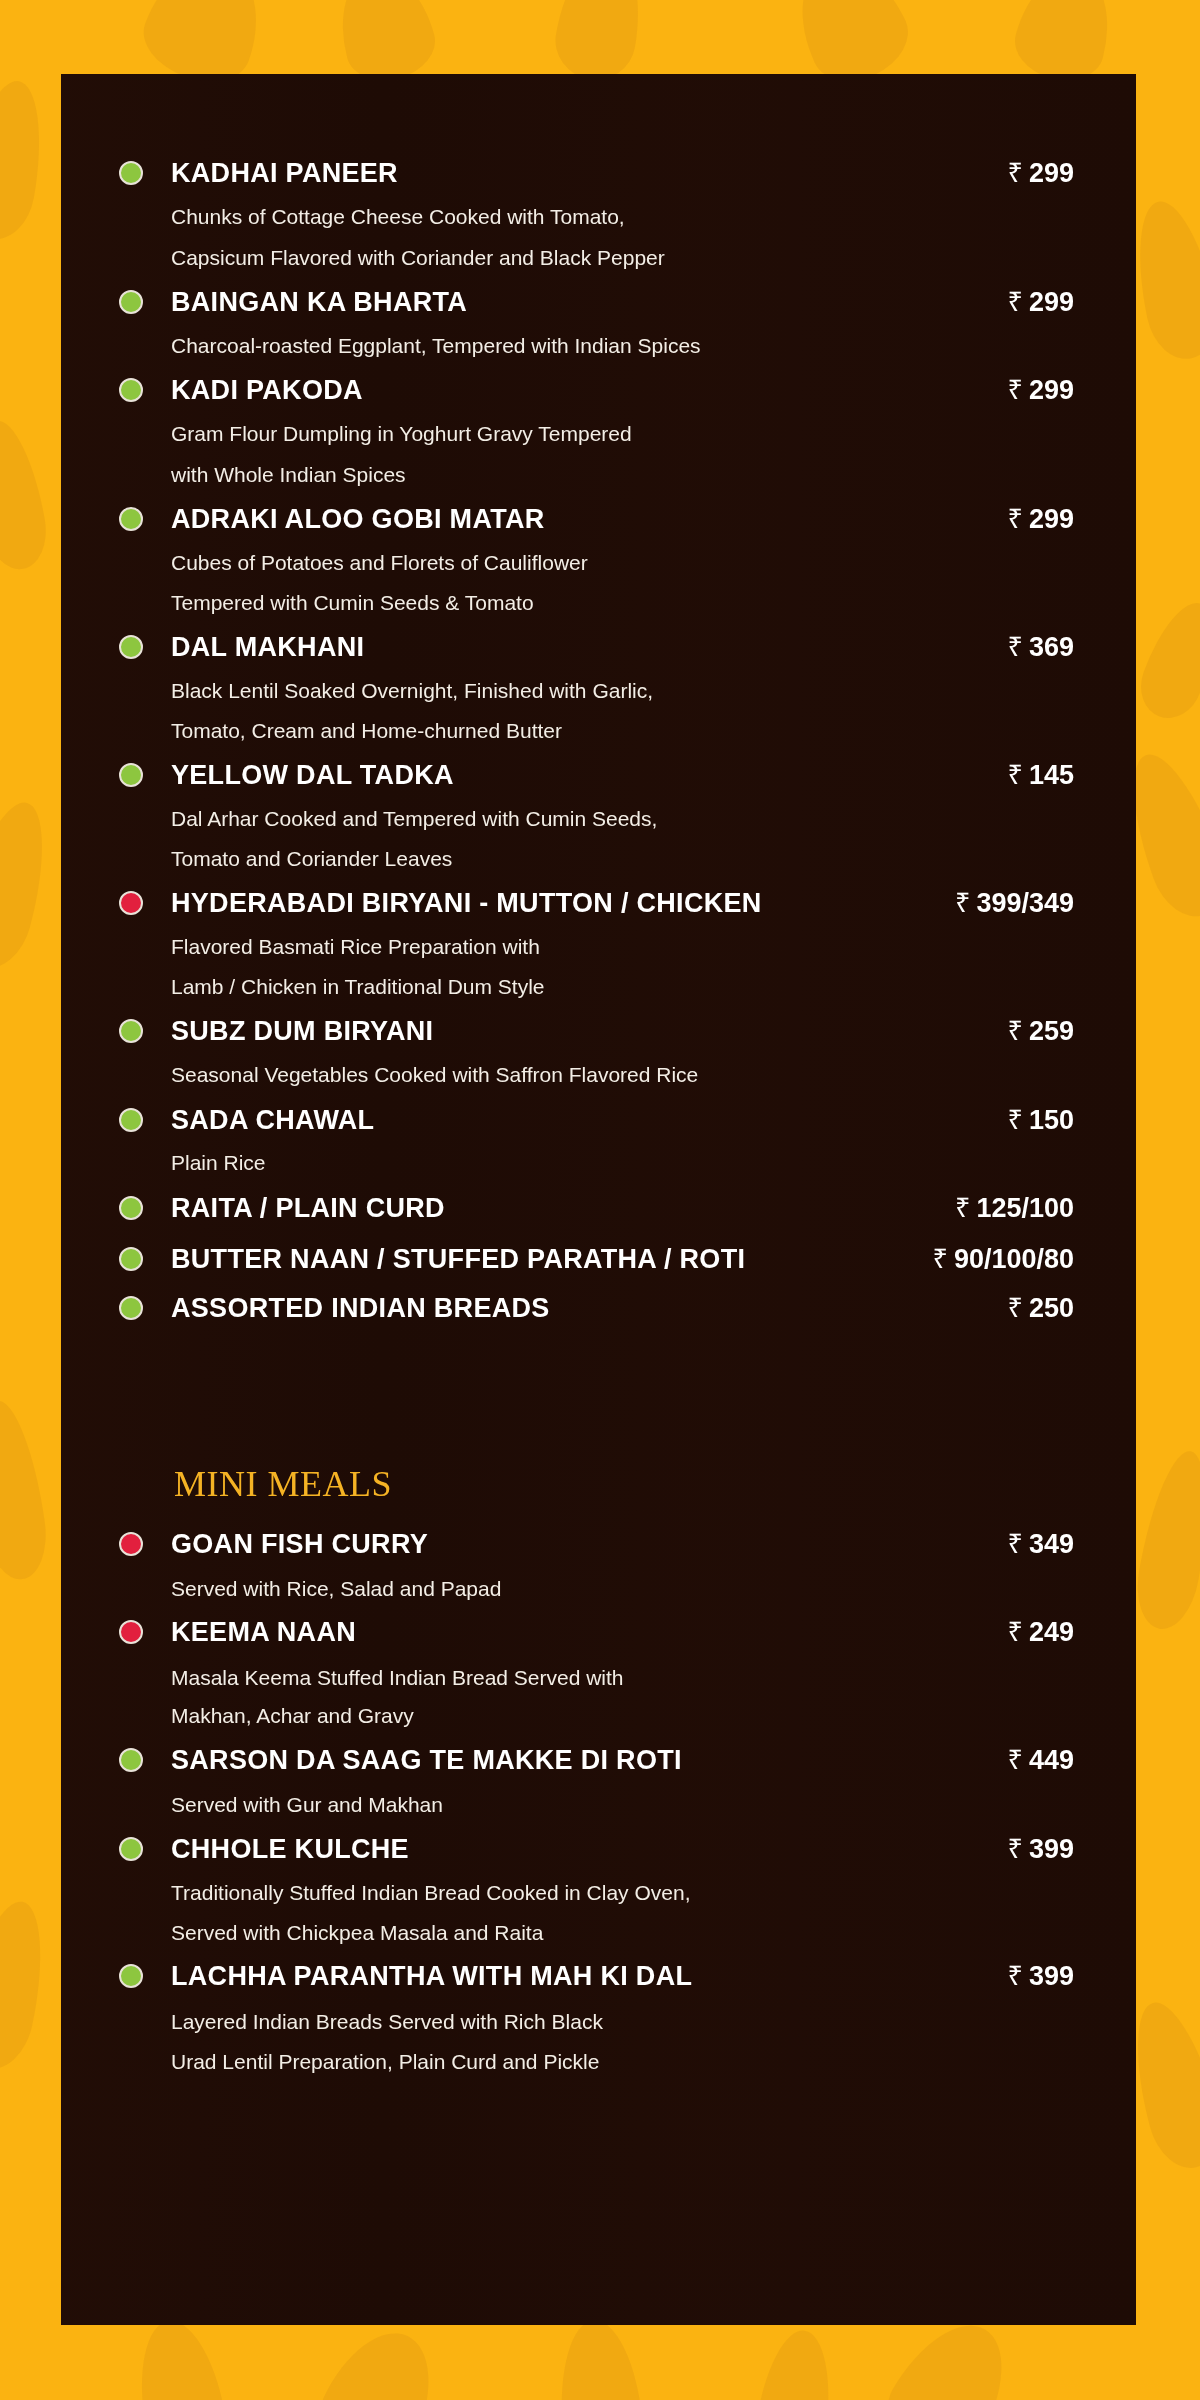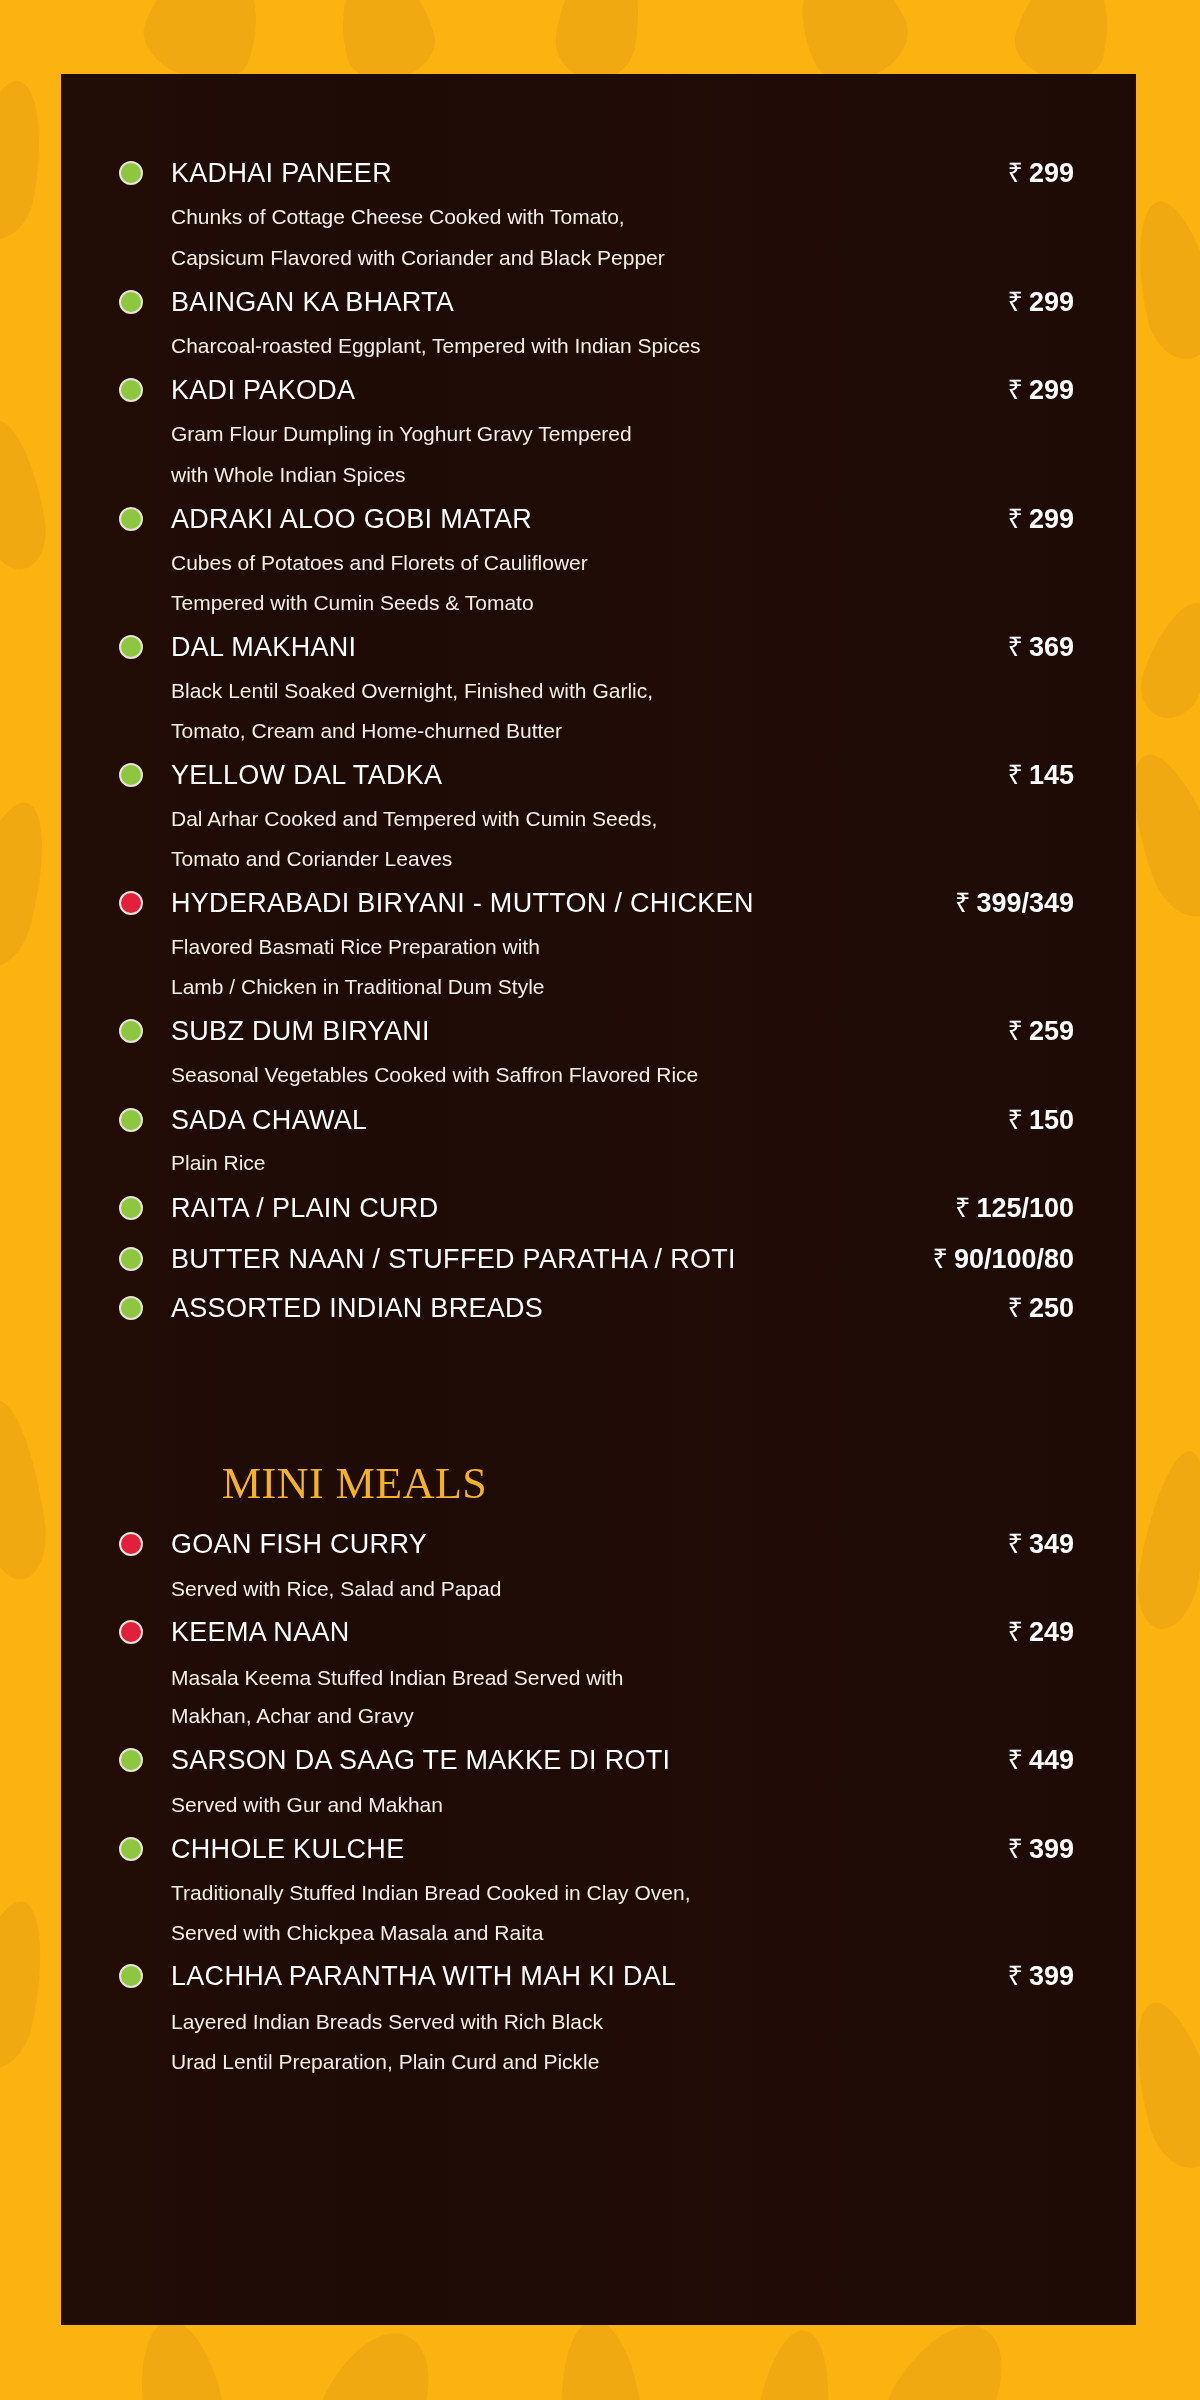--- a/index.html
+++ b/index.html
@@ -19,36 +19,36 @@
   }
   .row { position: absolute; left: 0; width: 1075px; height: 0; }
   .dot {
     position: absolute; left: 58px; width: 20px; height: 20px; margin-top: -12px;
     border-radius: 50%; border: 2px solid #E8E2D8; box-sizing: content-box;
   }
   .dot.veg { background: #8DC63F; }
   .dot.nonveg { background: #E2203E; }
   .title {
     position: absolute; left: 110px; margin-top: -17px; line-height: 34px;
-    font-size: 27px; font-weight: normal; color: #FFFFFF; white-space: nowrap;
+    font-size: 27px; font-weight: bold; color: #FFFFFF; white-space: nowrap;
     letter-spacing: 0.3px;
   }
   .price {
     position: absolute; right: 62px; margin-top: -17px; line-height: 34px;
     font-size: 27px; font-weight: bold; color: #FFFFFF; white-space: nowrap; text-align: right;
   }
   .rupee { font-weight: normal; margin-right: 6px; }
   .desc {
     position: absolute; left: 110px; margin-top: -14px; line-height: 28px;
     font-size: 21px; color: #F3EEE6; white-space: nowrap;
   }
   .section-title {
     position: absolute; left: 114px; top: 1466px; line-height: 42px;
-    font-family: "Liberation Serif", serif; font-size: 44px; color: #F5B324;
-    letter-spacing: 0.5px; white-space: nowrap; margin-left: 48px;
+    font-family: "Liberation Serif", serif; font-size: 36px; color: #F5B324;
+    letter-spacing: 0.5px; white-space: nowrap;
   }
 </style>
 </head>
 <body>
 
 <div>
   <div class="leaf" style="left:150px;top:-40px;width:110px;height:120px;transform:rotate(20deg);"></div>
   <div class="leaf" style="left:340px;top:-30px;width:90px;height:110px;transform:rotate(-15deg);"></div>
   <div class="leaf" style="left:560px;top:-50px;width:80px;height:130px;transform:rotate(10deg);"></div>
   <div class="leaf" style="left:800px;top:-40px;width:100px;height:120px;transform:rotate(-25deg);"></div>

